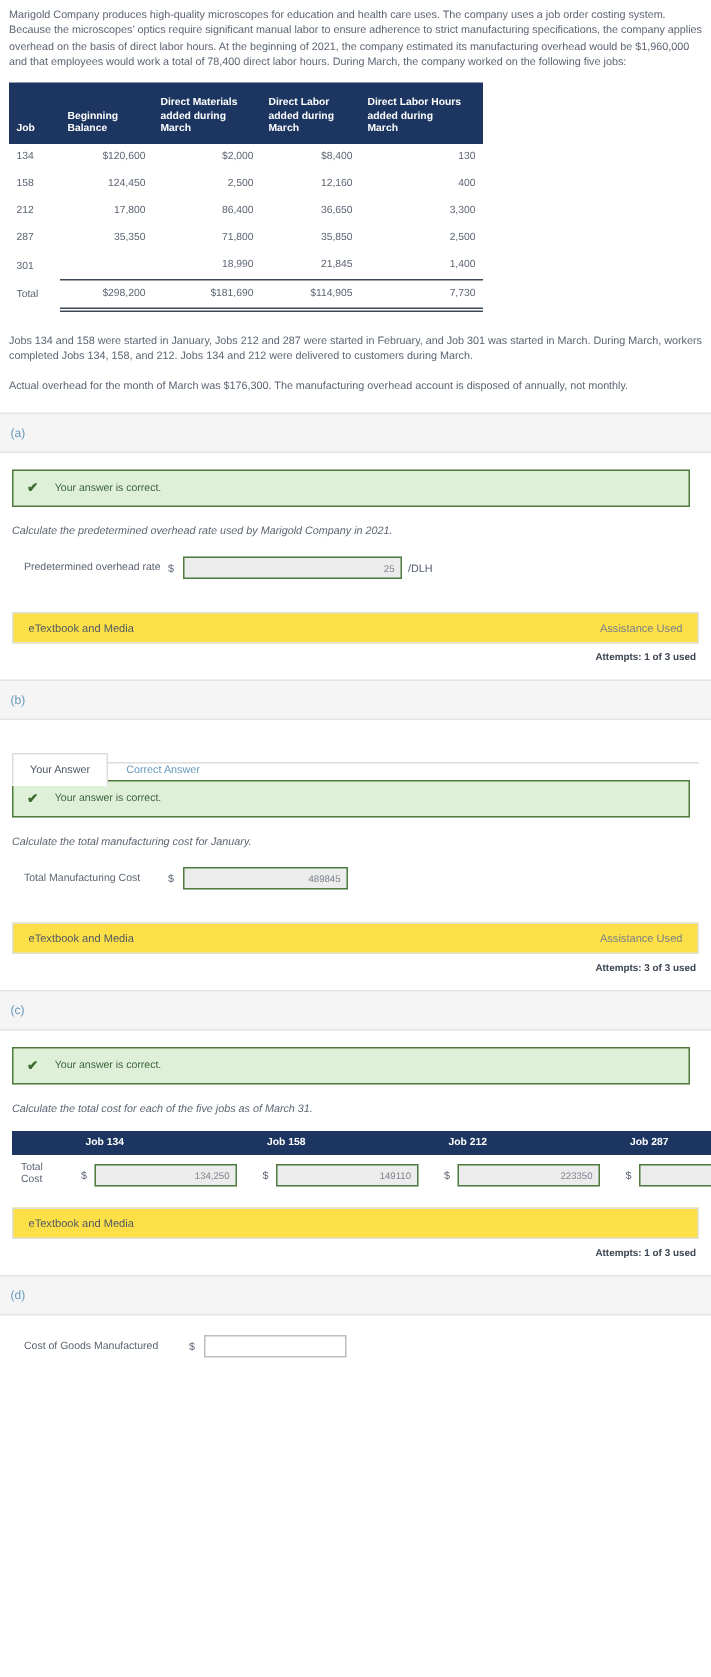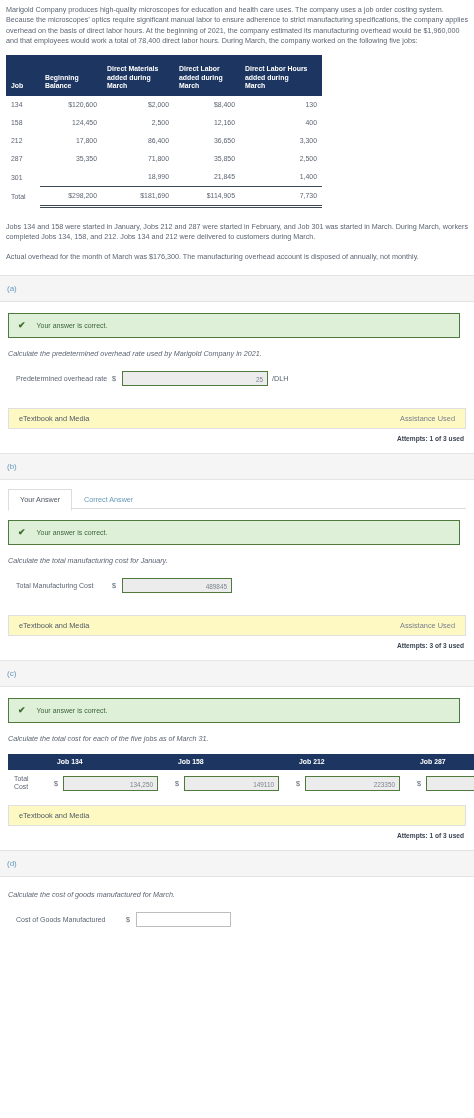--- a/index.html
+++ b/index.html
@@ -126,21 +126,21 @@
   }
   .inp.empty {
     background: #ffffff;
     border: 1px solid #bdbdbd;
   }
   .unit { margin-left: 4px; font-size: 7.2px; color: #56606e; }
 
   
   .bar {
     margin: 0 8px;
-    background: #fef9c3;
+    background: #fde047;
     border: 1px solid #e0e0e0;
     height: 21px;
     display: flex;
     align-items: center;
     justify-content: space-between;
     padding: 0 10px;
     font-size: 7.4px;
     color: #4e5864;
   }
   .bar + .bar { border-top: none; }
@@ -162,21 +162,21 @@
     margin: 8px 8px 0 8px;
     border-bottom: 1px solid #dcdcdc;
     height: 21px;
   }
   .tab {
     padding: 4px 11px 4px 11px;
     font-size: 7.2px;
     line-height: 12px;
     border: 1px solid transparent;
     position: relative;
-    top: 3px;
+    top: 16px;
   }
   .tab.active {
     background: #ffffff;
     border: 1px solid #dcdcdc;
     border-bottom: 1px solid #ffffff;
     color: #4e5864;
   }
   .tab.inactive { color: #6699bb; }
 
   
@@ -394,21 +394,20 @@
     <div class="bar">
       <span>eTextbook and Media</span>
     </div>
     <div class="attempts">Attempts: 1 of 3 used</div>
   </div>
 
   <div class="part-head">
     <span>(d)</span>
   </div>
   <div class="part-body" style="padding:0;">
-    <div class="prompt" style="margin-top:13px;">Calculate the cost of goods manufactured for March.</div>
     <div class="ans-row">
       <span class="ans-label" style="min-width:110px;">Cost of Goods Manufactured</span>
       <span class="dollar">$</span>
       <span class="inp empty" style="width:95px;"></span>
     </div>
     <div class="tail-space"></div>
   </div>
 
 </div>
 

